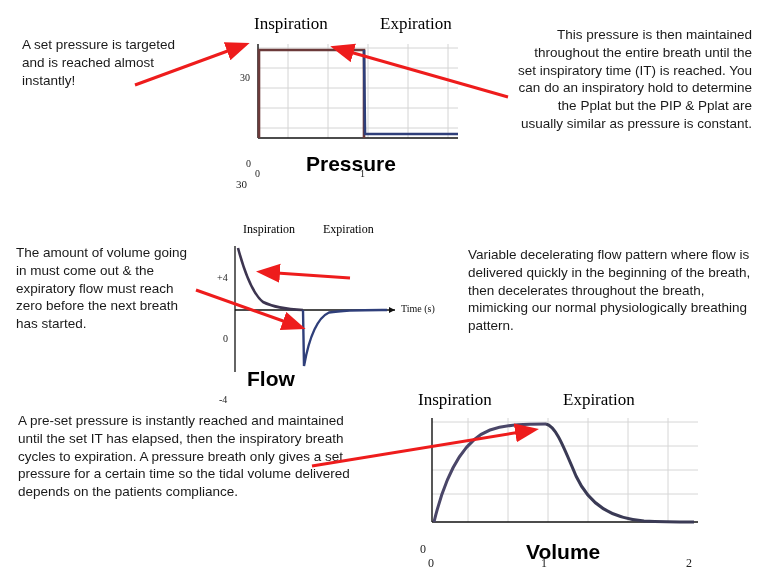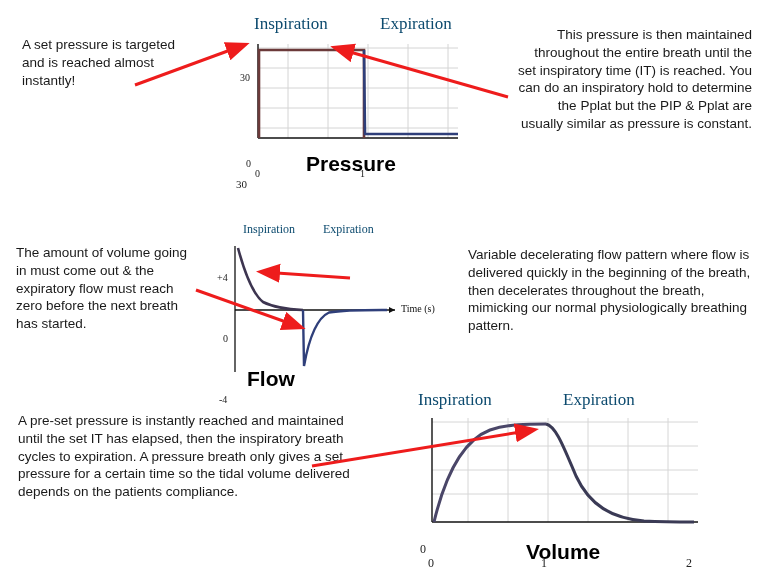--- a/index.html
+++ b/index.html
@@ -20,21 +20,21 @@
     line-height: 1.32;
     color: #1a1a1a;
     font-family: "Liberation Sans", sans-serif;
   }
   .panel {
     position: absolute;
   }
   .chart-title {
     position: absolute;
     font-family: "Liberation Serif", serif;
-    color: #0c4a6e;
+    color: #000000;
     font-weight: normal;
   }
   .axis-label {
     position: absolute;
     font-family: "Liberation Serif", serif;
     color: #111;
     text-align: center;
   }
   .big-label {
     position: absolute;

